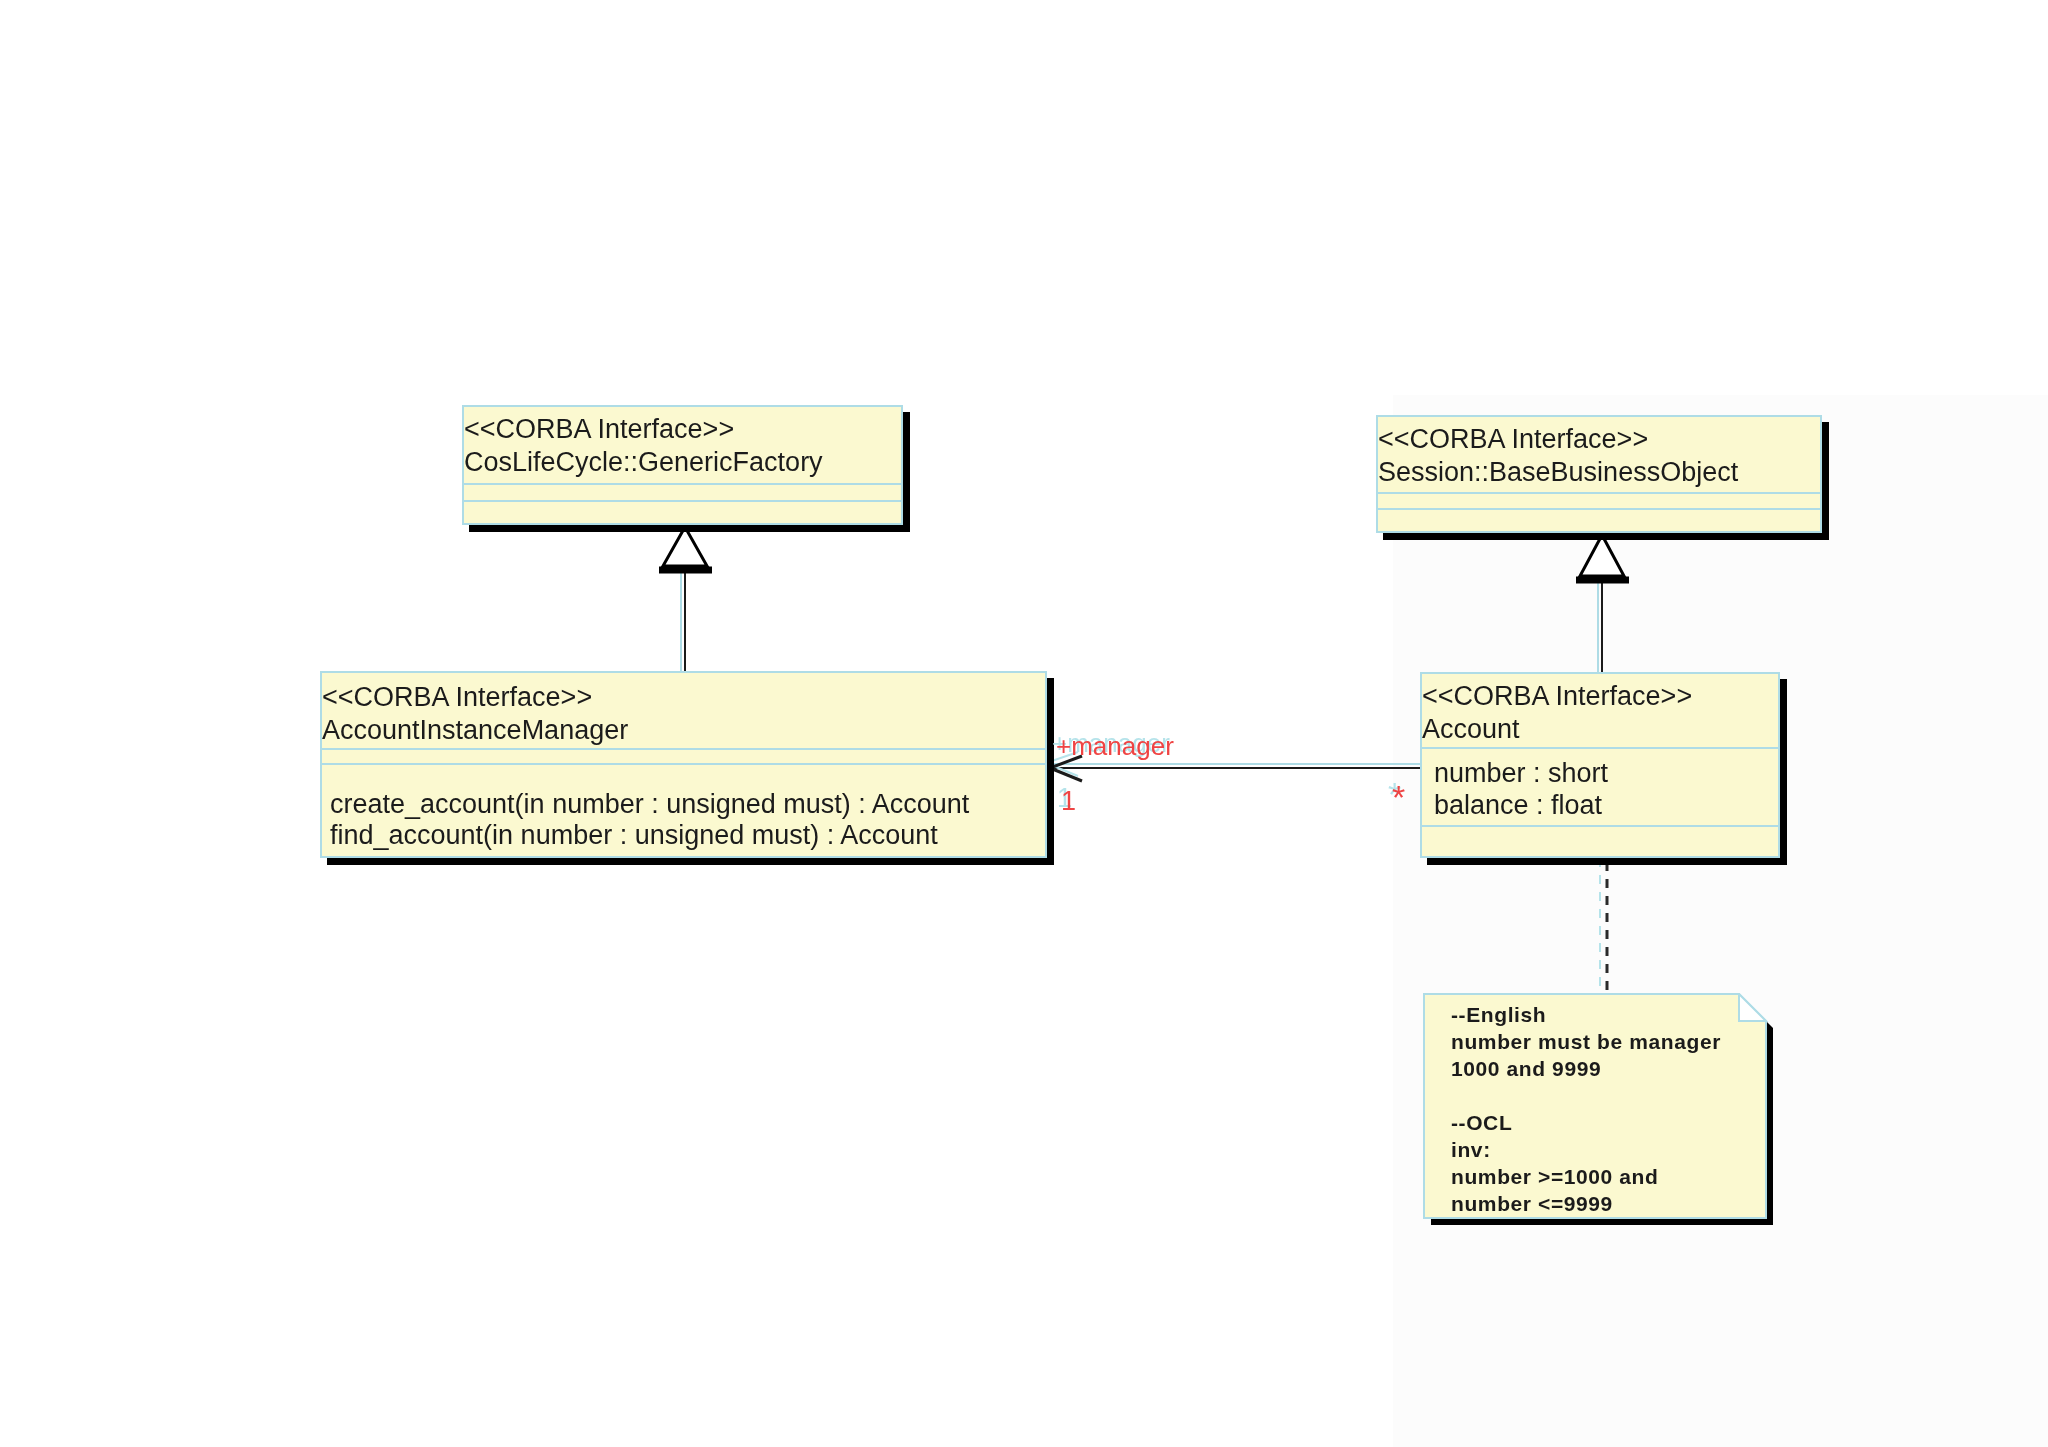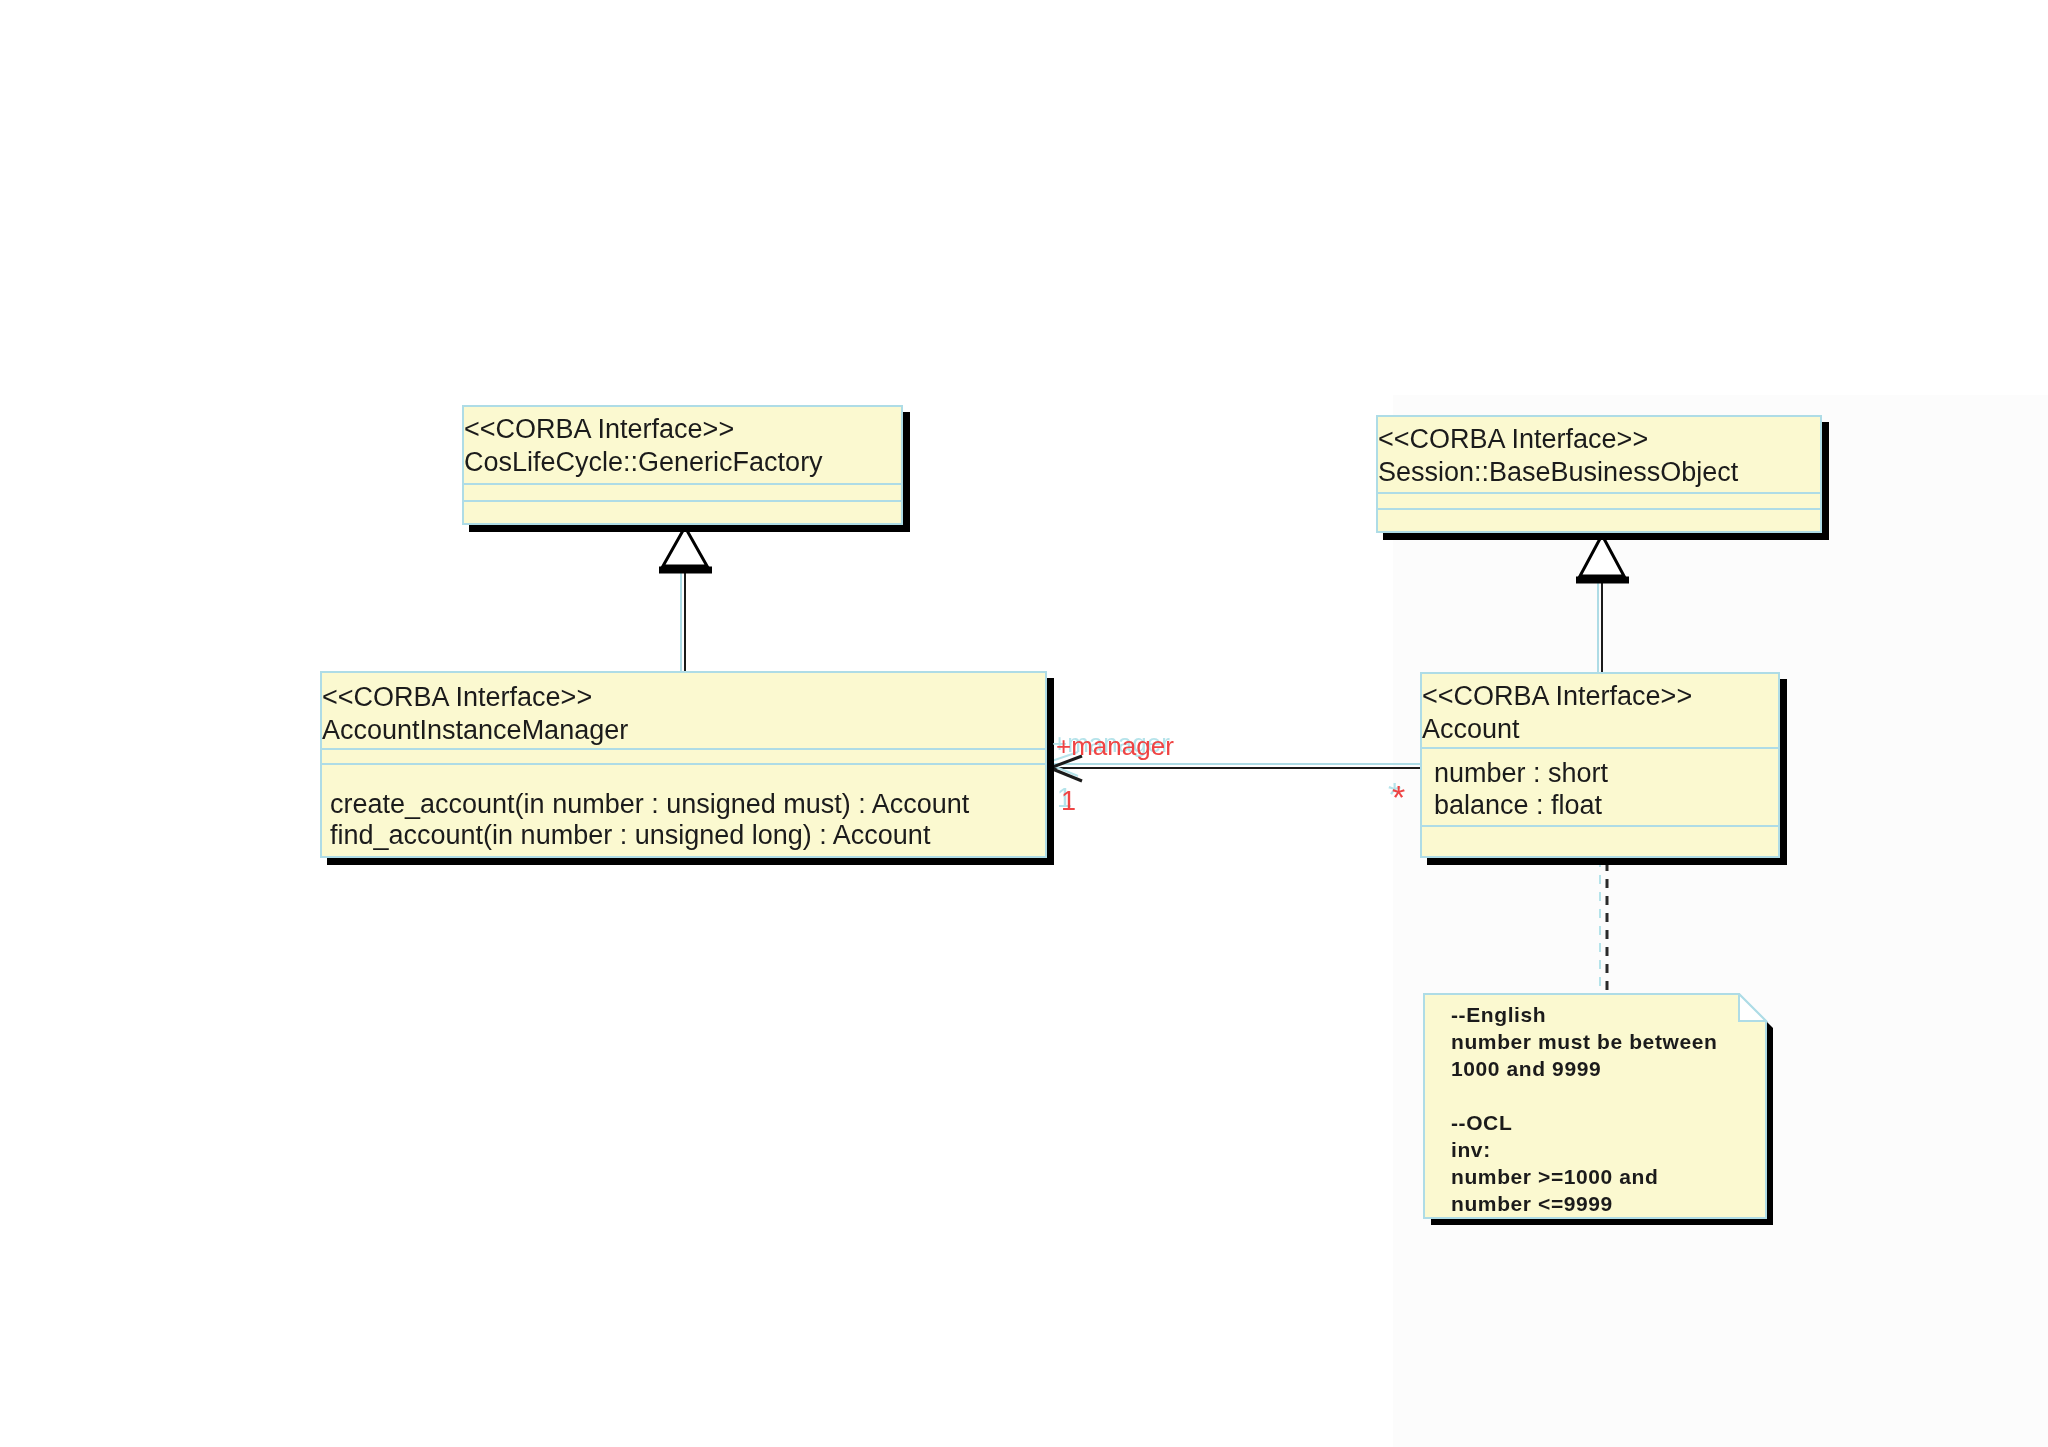--- a/index.html
+++ b/index.html
@@ -109,21 +109,21 @@
   </div>
 
   <div class="uml-class" style="left:320px;top:671px;width:727px;height:187px;">
     <div class="cmp cmp-title" style="height:75px;padding-top:8px;">
       <div class="stereotype">&lt;&lt;CORBA Interface&gt;&gt;</div>
       <div class="classname">AccountInstanceManager</div>
     </div>
     <div class="cmp" style="height:15px;"></div>
     <div class="cmp cmp-ops" style="flex:1;">
       <div class="op-line">create_account(in number : unsigned must) : Account</div>
-      <div class="op-line">find_account(in number : unsigned long) : Account</div>
+      <div class="op-line">find_account(in number : unsigned must) : Account</div>
     </div>
   </div>
 
   <div class="uml-class" style="left:1420px;top:672px;width:360px;height:186px;">
     <div class="cmp cmp-title" style="height:73px;padding-top:6px;">
       <div class="stereotype">&lt;&lt;CORBA Interface&gt;&gt;</div>
       <div class="classname">Account</div>
     </div>
     <div class="cmp cmp-attrs" style="height:78px;">
       <div class="attr-line">number : short</div>
@@ -137,21 +137,21 @@
   <div class="edge-label lbl-mult-star">*</div>
 
   <div class="uml-note">
     <svg class="note-shape" width="352" height="234" viewBox="0 0 352 234">
       <polygon points="8,8 323,8 350,35 350,232 8,232" fill="#000000"></polygon>
       <polygon points="1,1 316,1 343,28 343,225 1,225" fill="#FBF9D0" stroke="#AEDCE6" stroke-width="2"></polygon>
       <polygon points="316,1 316,28 343,28" fill="#ffffff" stroke="#AEDCE6" stroke-width="2"></polygon>
     </svg>
     <div class="note-text">
       <div class="note-line">--English</div>
-      <div class="note-line">number must be between</div>
+      <div class="note-line">number must be manager</div>
       <div class="note-line">1000 and 9999</div>
       <div class="note-line"></div>
       <div class="note-line">--OCL</div>
       <div class="note-line">inv:</div>
       <div class="note-line">number &gt;=1000 and</div>
       <div class="note-line">number &lt;=9999</div>
     </div>
   </div>
 
 </div>

